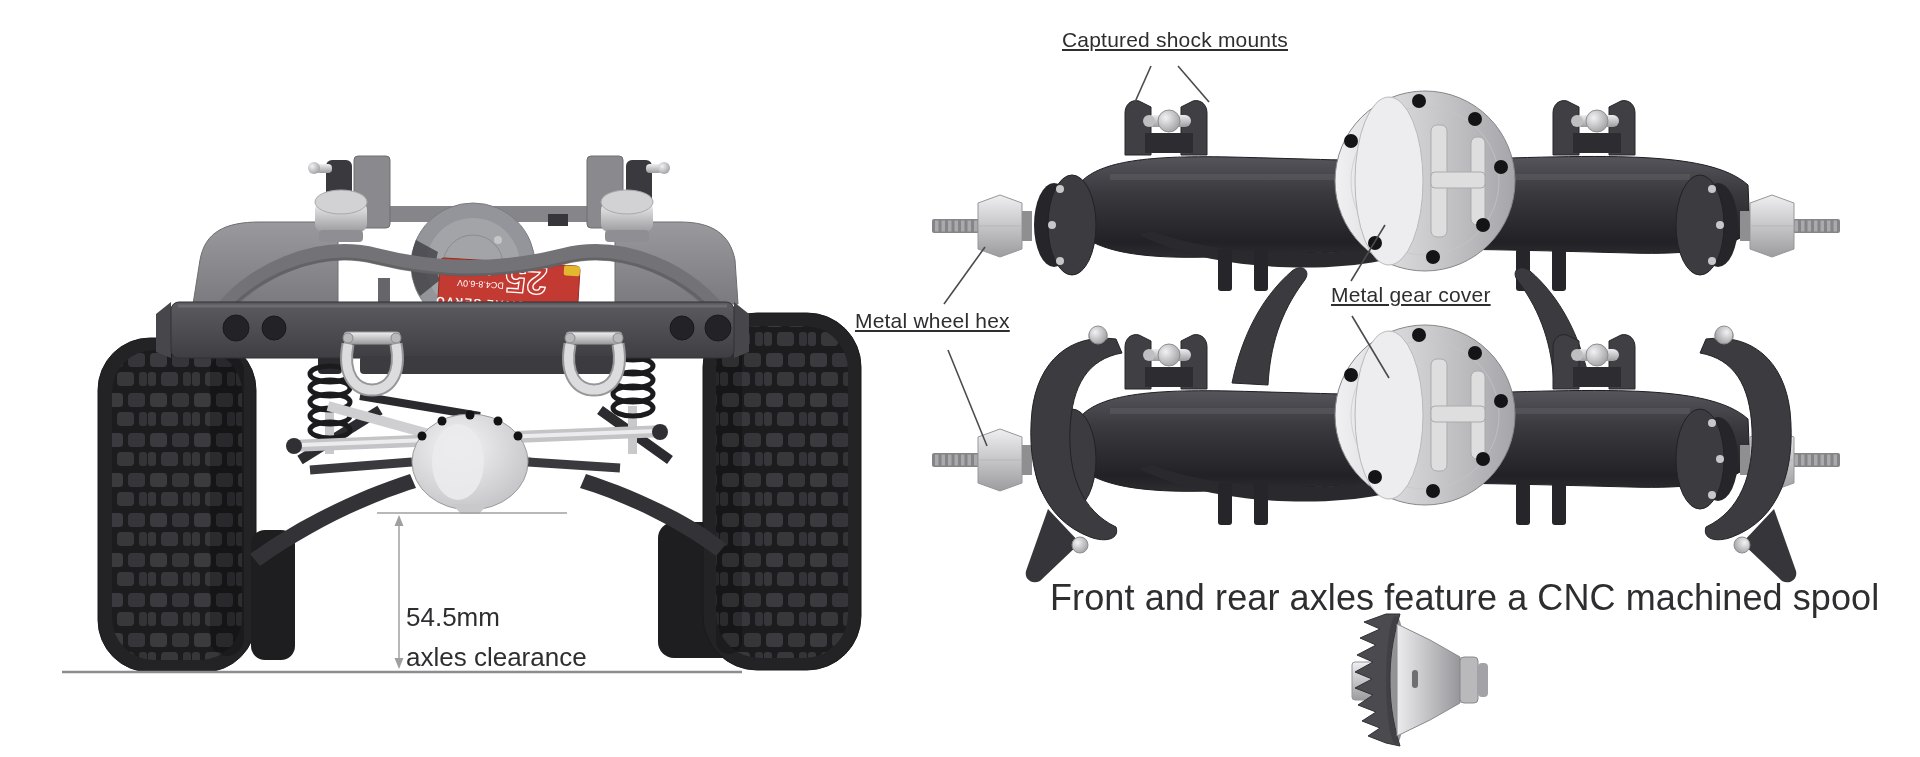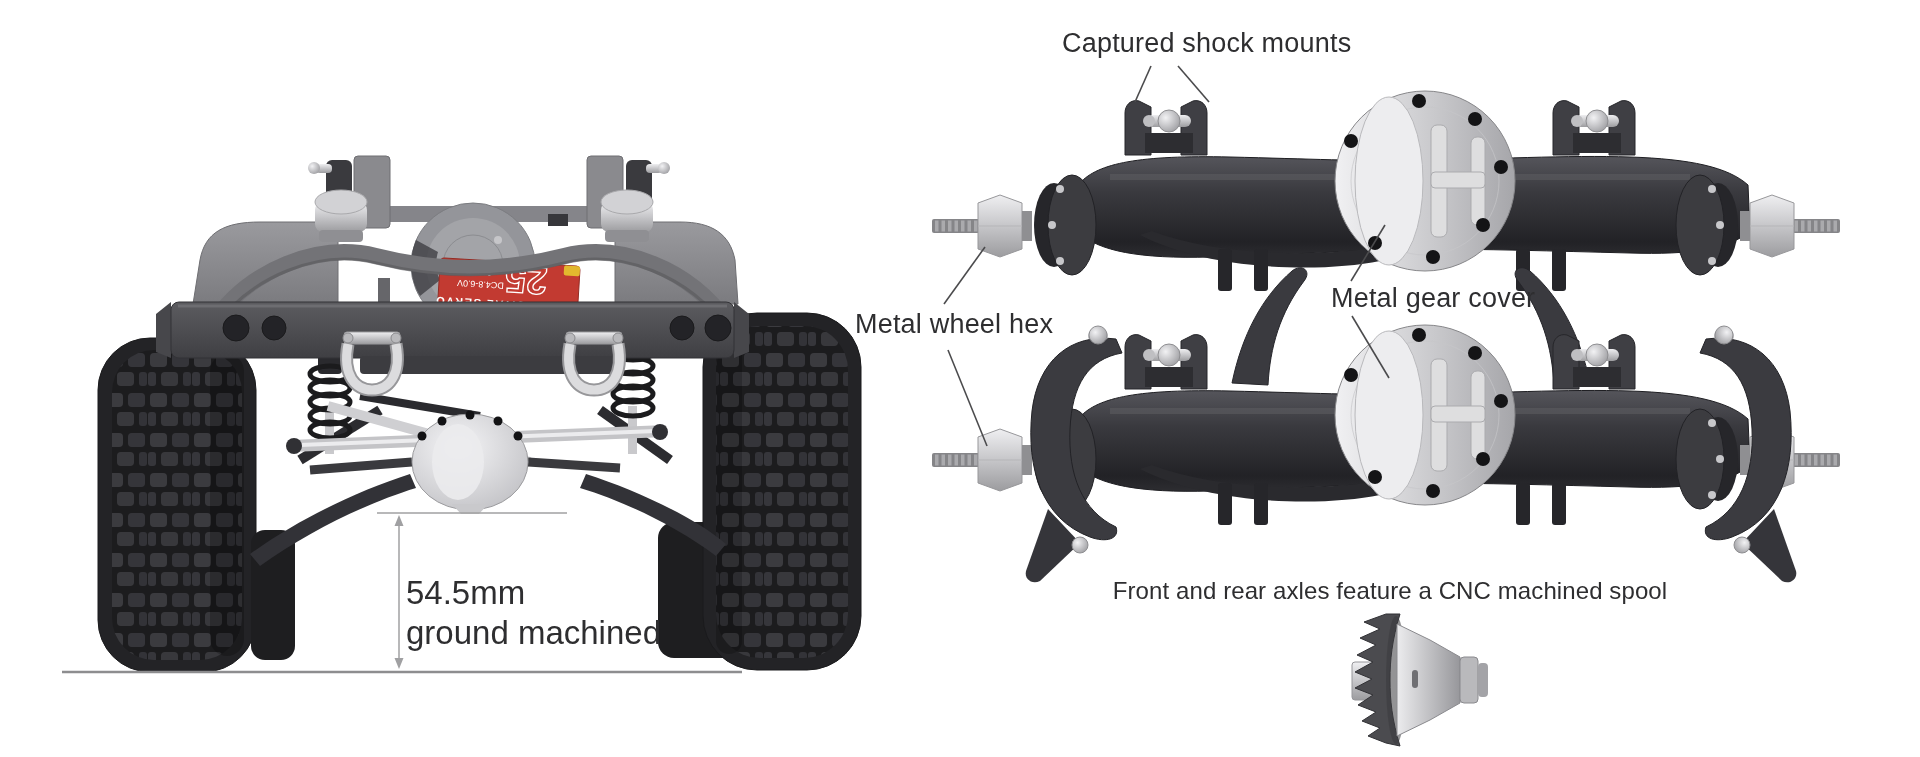--- a/index.html
+++ b/index.html
@@ -1,23 +1,23 @@
 <!DOCTYPE html>
 <html style="--background: #ffffff; --text_dark: #2e2e30; --leader_line: #4b4b4d; --dimension_line: #a0a0a2; --ground_line: #8d8d8f; --servo_red: #c23a31; --metal_silver: #d6d6d8; --axle_body: #3a3a3e; --tire_black: #242427; --chassis_gray: #8d8d91;"><head>
 <meta charset="utf-8">
 <style>
   html,body{margin:0;padding:0;background:#fff;}
   .stage{position:relative;width:1920px;height:757px;background:var(--background,#fff);overflow:hidden;
          font-family:"Liberation Sans",sans-serif;}
   .stage svg{position:absolute;left:0;top:0;}
-  .lbl{position:absolute;color:var(--text_dark,#2e2e30);font-size:27px;letter-spacing:.2px;white-space:nowrap;}
+  .lbl{position:absolute;color:var(--text_dark,#2e2e30);font-size:21px;letter-spacing:.2px;white-space:nowrap;text-decoration:underline;}
   .caption{position:absolute;left:1050px;top:577px;width:680px;text-align:center;
-           color:var(--text_dark,#2e2e30);font-size:24px;letter-spacing:.1px;white-space:nowrap;}
-  .dim-text{position:absolute;left:406px;top:573px;color:var(--text_dark,#2e2e30);
-            font-size:33px;line-height:40px;}
+           color:var(--text_dark,#2e2e30);font-size:36px;letter-spacing:.1px;white-space:nowrap;}
+  .dim-text{position:absolute;left:406px;top:597px;color:var(--text_dark,#2e2e30);
+            font-size:26px;line-height:40px;}
   .dim-text div{white-space:nowrap;}
   
   .sv-brand{font:700 13px "Liberation Sans",sans-serif;fill:#fff;letter-spacing:2.5px;}
   .sv-type{font:700 11px "Liberation Sans",sans-serif;fill:#fff;letter-spacing:1.6px;}
   .sv-volt{font:400 9px "Liberation Sans",sans-serif;fill:#fff;}
   .sv-big{font:700 38px "Liberation Sans",sans-serif;fill:none;stroke:#fff;stroke-width:1.3px;}
   .sv-kg{font:700 15px "Liberation Sans",sans-serif;fill:#fff;}
 </style>
 </head>
 <body>
@@ -341,16 +341,16 @@
   <line x1="62" y1="672" x2="742" y2="672" stroke="var(--ground_line,#8d8d8f)" stroke-width="2.5"></line>
 </g>
 </svg>
 
 <div class="lbl" style="left:1062px;top:28px">Captured shock mounts</div>
 <div class="lbl" style="left:1331px;top:283px">Metal gear cover</div>
 <div class="lbl" style="left:855px;top:309px">Metal wheel hex</div>
 <div class="caption">Front and rear axles feature a CNC machined spool</div>
 <div class="dim-text">
   <div>54.5mm</div>
-  <div>ground machined</div>
+  <div>axles clearance</div>
 </div>
 
 </div>
 
 </body></html>

